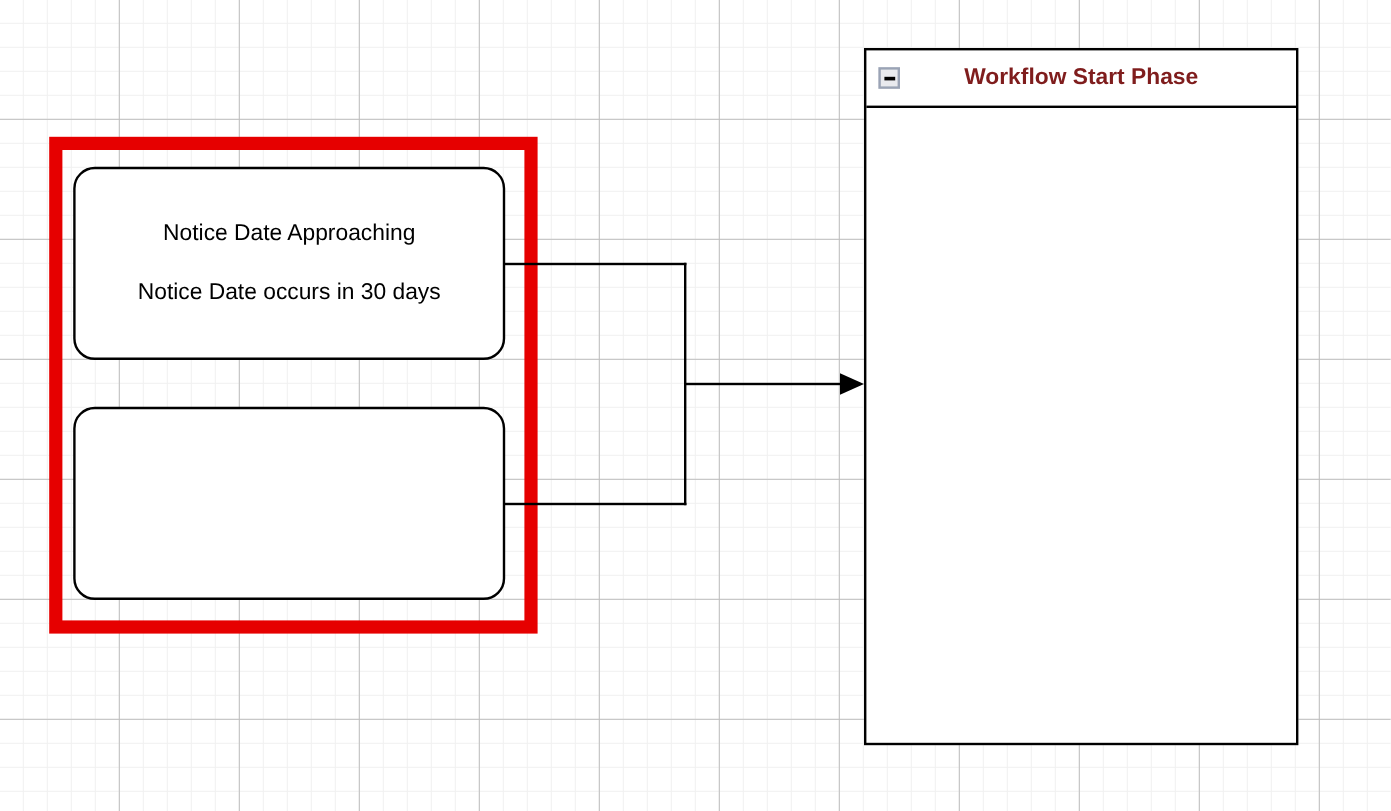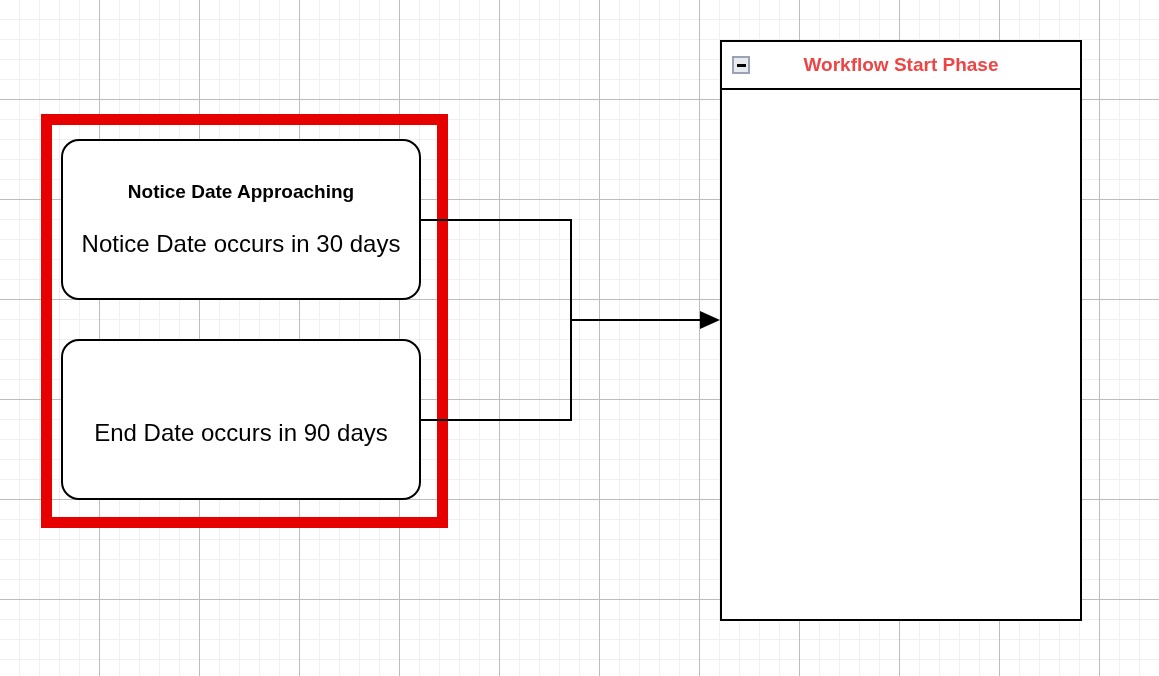--- a/index.html
+++ b/index.html
@@ -51,28 +51,28 @@
     border: 2px solid #000000;
     border-radius: 18px;
     display: flex;
     flex-direction: column;
     align-items: center;
     justify-content: center;
     z-index: 8;
   }
   .task-box .task-title {
     font-size: 19px;
-    font-weight: bold;
+    font-weight: normal;
     color: #000000;
     line-height: 1.1;
     text-align: right;
     white-space: nowrap;
   }
   .task-box .task-subtitle {
-    font-size: 24px;
+    font-size: 19px;
     font-weight: normal;
     color: #000000;
     line-height: 1.1;
     text-align: center;
     white-space: nowrap;
     margin-top: 28px;
   }
   #task-notice { left: 61px; top: 139px;  width: 360px; height: 161px; }
   #task-end    { left: 61px; top: 339px;  width: 360px; height: 161px; }
 
@@ -118,21 +118,21 @@
     position: relative;
     height: 46px;
     border-bottom: 2px solid #000000;
     display: flex;
     align-items: center;
     justify-content: center;
   }
   #phase-title {
     font-size: 19px;
     font-weight: bold;
-    color: #ef4444;
+    color: #7f1d1d;
     white-space: nowrap;
   }
   #collapse-icon {
     position: absolute;
     left: 10px;
     top: 50%;
     transform: translateY(-50%);
     width: 18px;
     height: 18px;
     box-sizing: border-box;
@@ -175,16 +175,15 @@
   <div class="arrow-head"></div>
 
   <div class="highlight-frame"></div>
 
   <div class="task-box" id="task-notice">
     <div class="task-title">Notice Date Approaching</div>
     <div class="task-subtitle">Notice Date occurs in 30 days</div>
   </div>
 
   <div class="task-box" id="task-end">
-    <div class="task-subtitle">End Date occurs in 90 days</div>
   </div>
 
 </div>
 
 </body></html>

